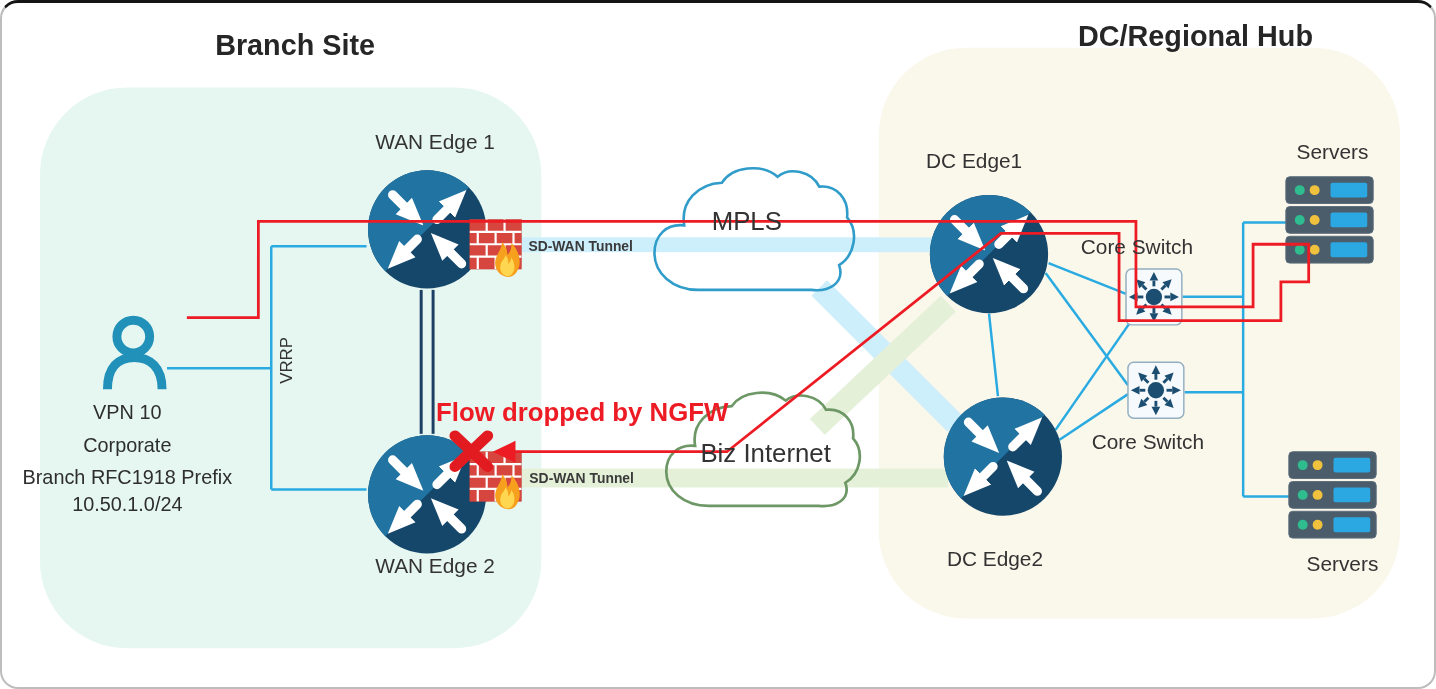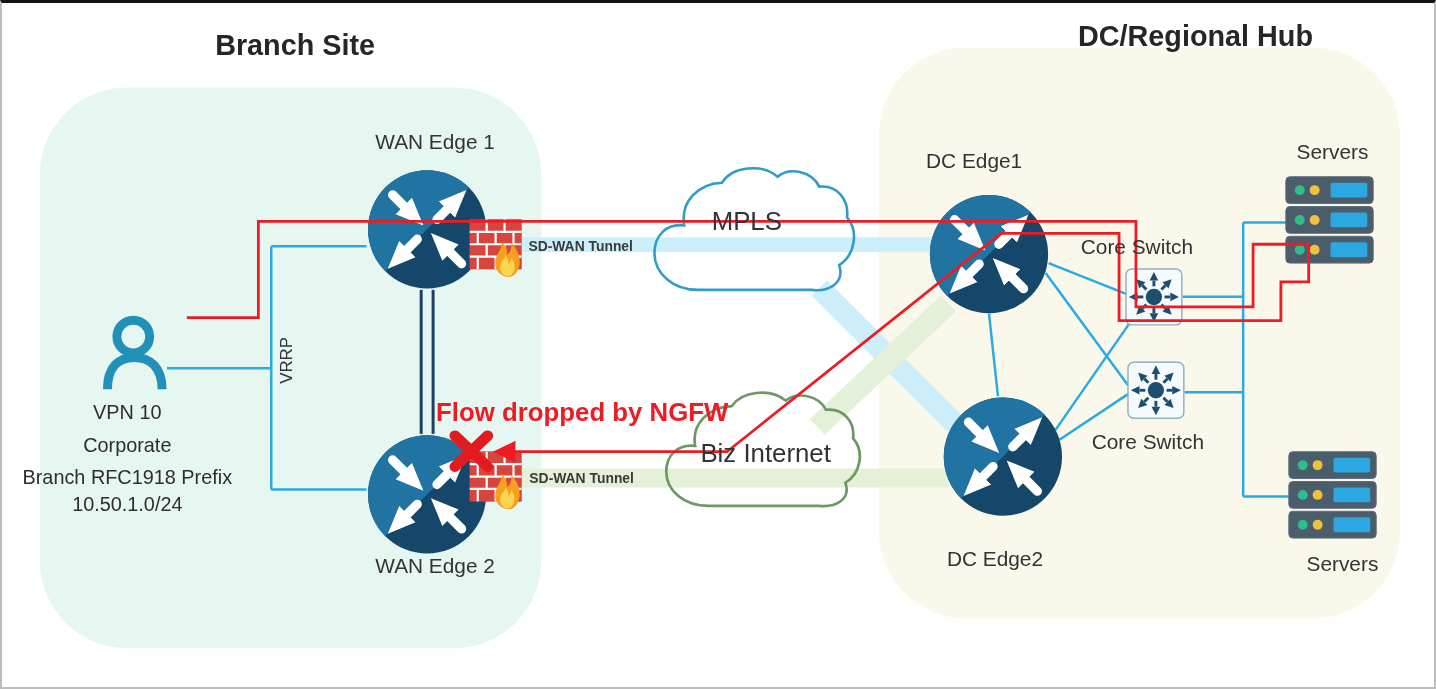--- a/index.html
+++ b/index.html
@@ -1,18 +1,18 @@
 <!DOCTYPE html>
 <html><head>
 <meta charset="utf-8">
 <style>
   html,body{margin:0;padding:0;background:#fff;font-family:"Liberation Sans",sans-serif;}
   .frame{
     position:relative;width:1432px;height:684px;margin:0 auto;
-    border:2px solid #bdbdbd;border-top:3px solid #141414;border-radius:0;
+    border:2px solid #bdbdbd;border-top:3px solid #141414;border-radius:18px;
     overflow:hidden;background:#ffffff;
   }
   svg{display:block}
   text{font-family:"Liberation Sans",sans-serif;fill:#2e2e2e}
   .title{font-size:29px;font-weight:600;fill:#262626}
   .nodelbl{font-size:21px;fill:#333}
   .cloudlbl{font-size:26px;fill:#333}
   .tunlbl{font-size:14px;font-weight:700;fill:#3a3a3a}
   .vrrp{font-size:17px;fill:#333}
   .usrlbl{font-size:20px;fill:#2e2e2e}

